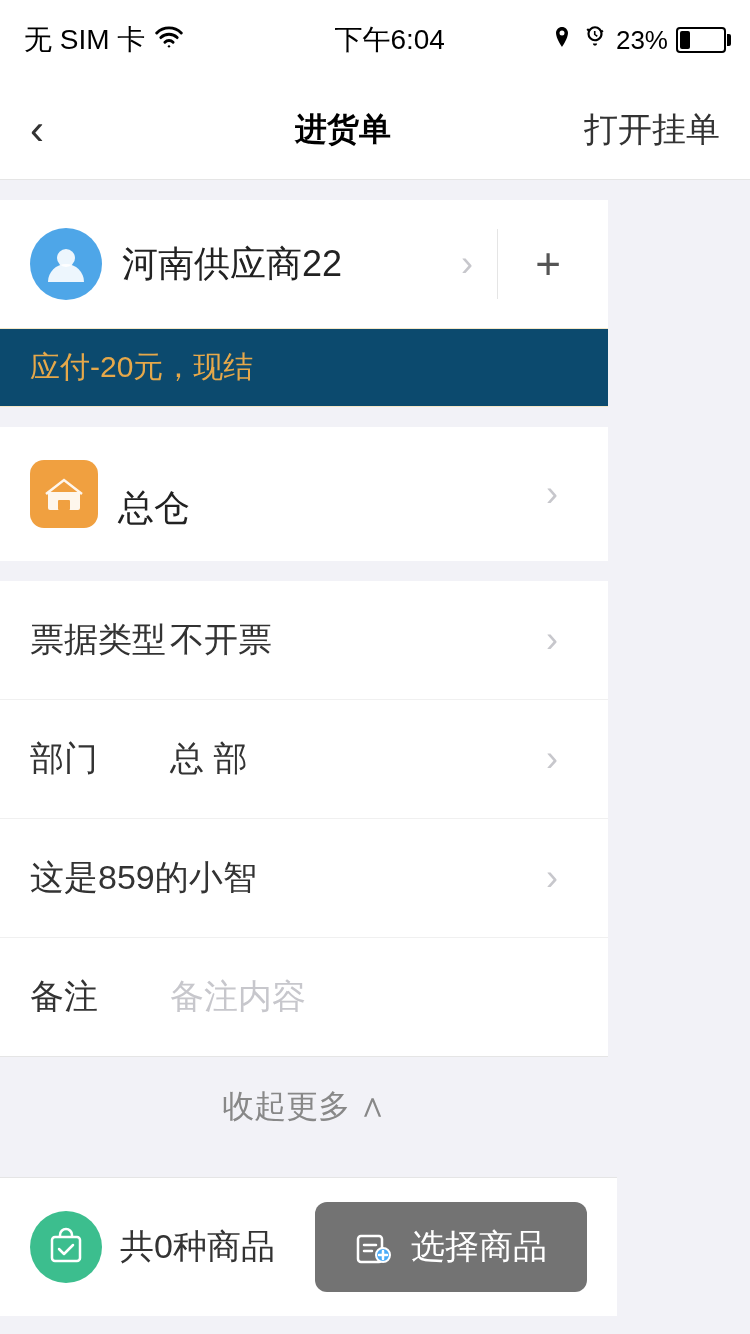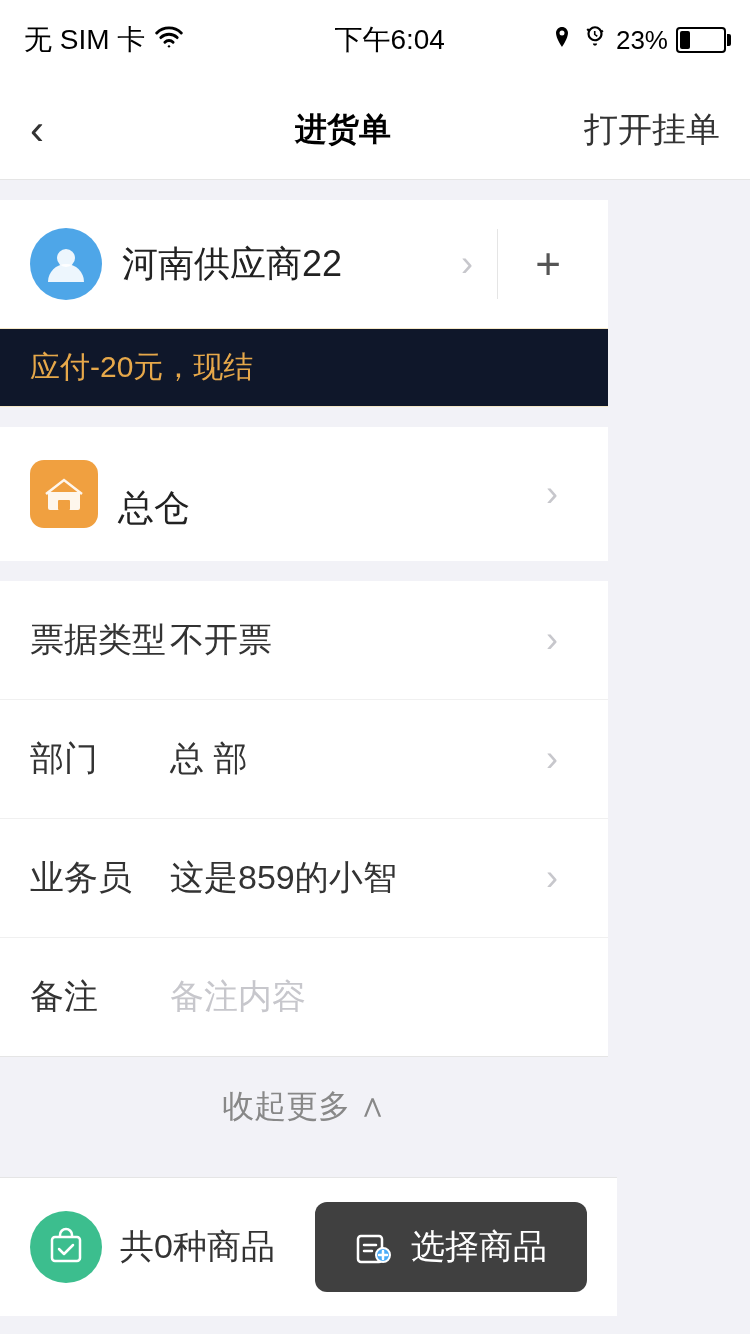--- a/index.html
+++ b/index.html
@@ -128,21 +128,21 @@
       align-items: center;
       justify-content: center;
       font-size: 44px;
       color: #555;
       margin-left: 16px;
       cursor: pointer;
     }
 
     
     .notice-bar {
-      background: #0f172a;
+      background: #0c4a6e;
       padding: 18px 30px;
       font-size: 30px;
       color: #e6a84a;
       border-top: 1px solid #f5e8c8;
       border-bottom: 1px solid #f5e8c8;
     }
 
     
     .warehouse-row {
       display: flex;
@@ -225,21 +225,21 @@
       display: flex;
       align-items: center;
       justify-content: center;
     }
     .product-icon svg { width: 40px; height: 40px; }
     .product-count {
       font-size: 34px;
       color: #333;
     }
     .select-btn {
-      background: #404040;
+      background: #737373;
       color: #fff;
       font-size: 34px;
       padding: 22px 40px;
       border-radius: 12px;
       display: flex;
       align-items: center;
       gap: 20px;
       cursor: pointer;
       border: none;
     }
@@ -331,21 +331,20 @@
     <span class="chevron">›</span>
   </div>
 
   <div class="form-row">
     <span class="form-label">部门</span>
     <span class="form-value">总 部</span>
     <span class="chevron">›</span>
   </div>
 
   <div class="form-row">
-    <span class="form-label">业务员</span>
     <span class="form-value">这是859的小智</span>
     <span class="chevron">›</span>
   </div>
 
   <div class="form-row">
     <span class="form-label">备注</span>
     <span class="form-value placeholder">备注内容</span>
   </div>
 
   <div class="collapse-row">收起更多 ∧</div>

